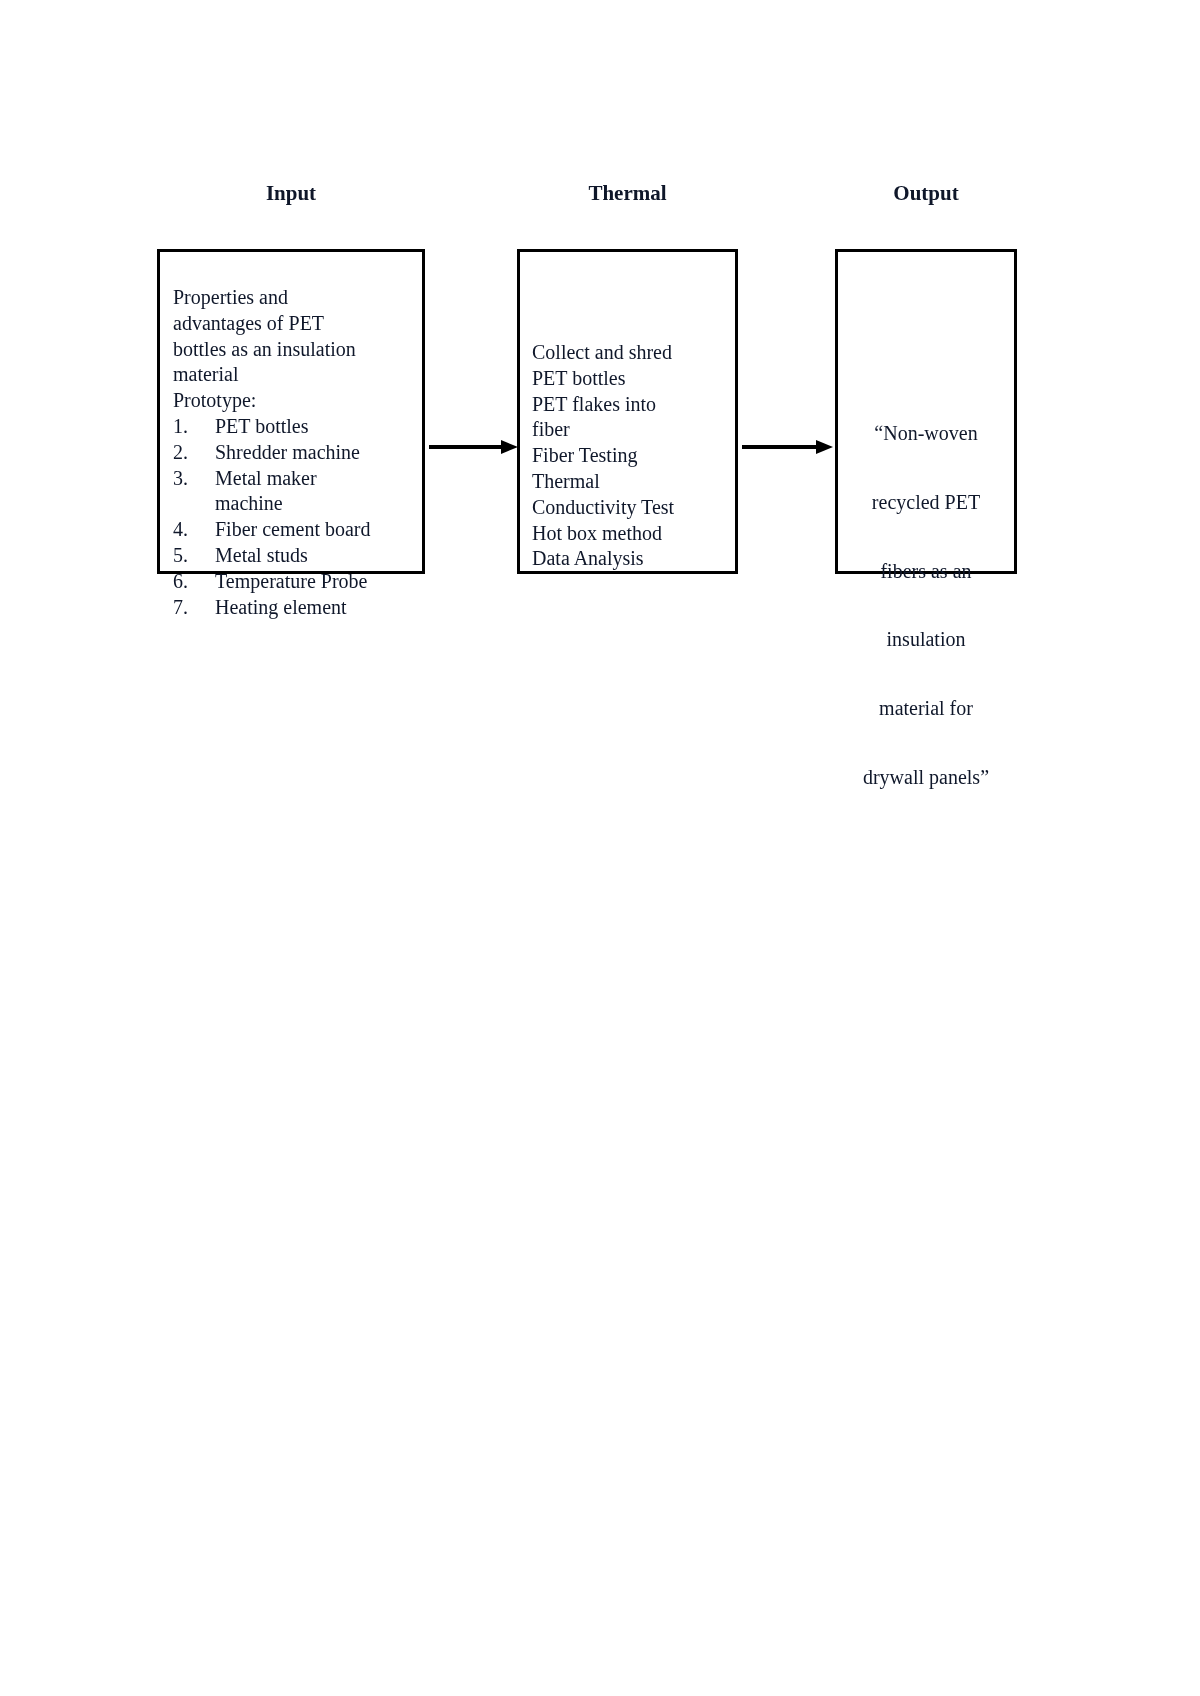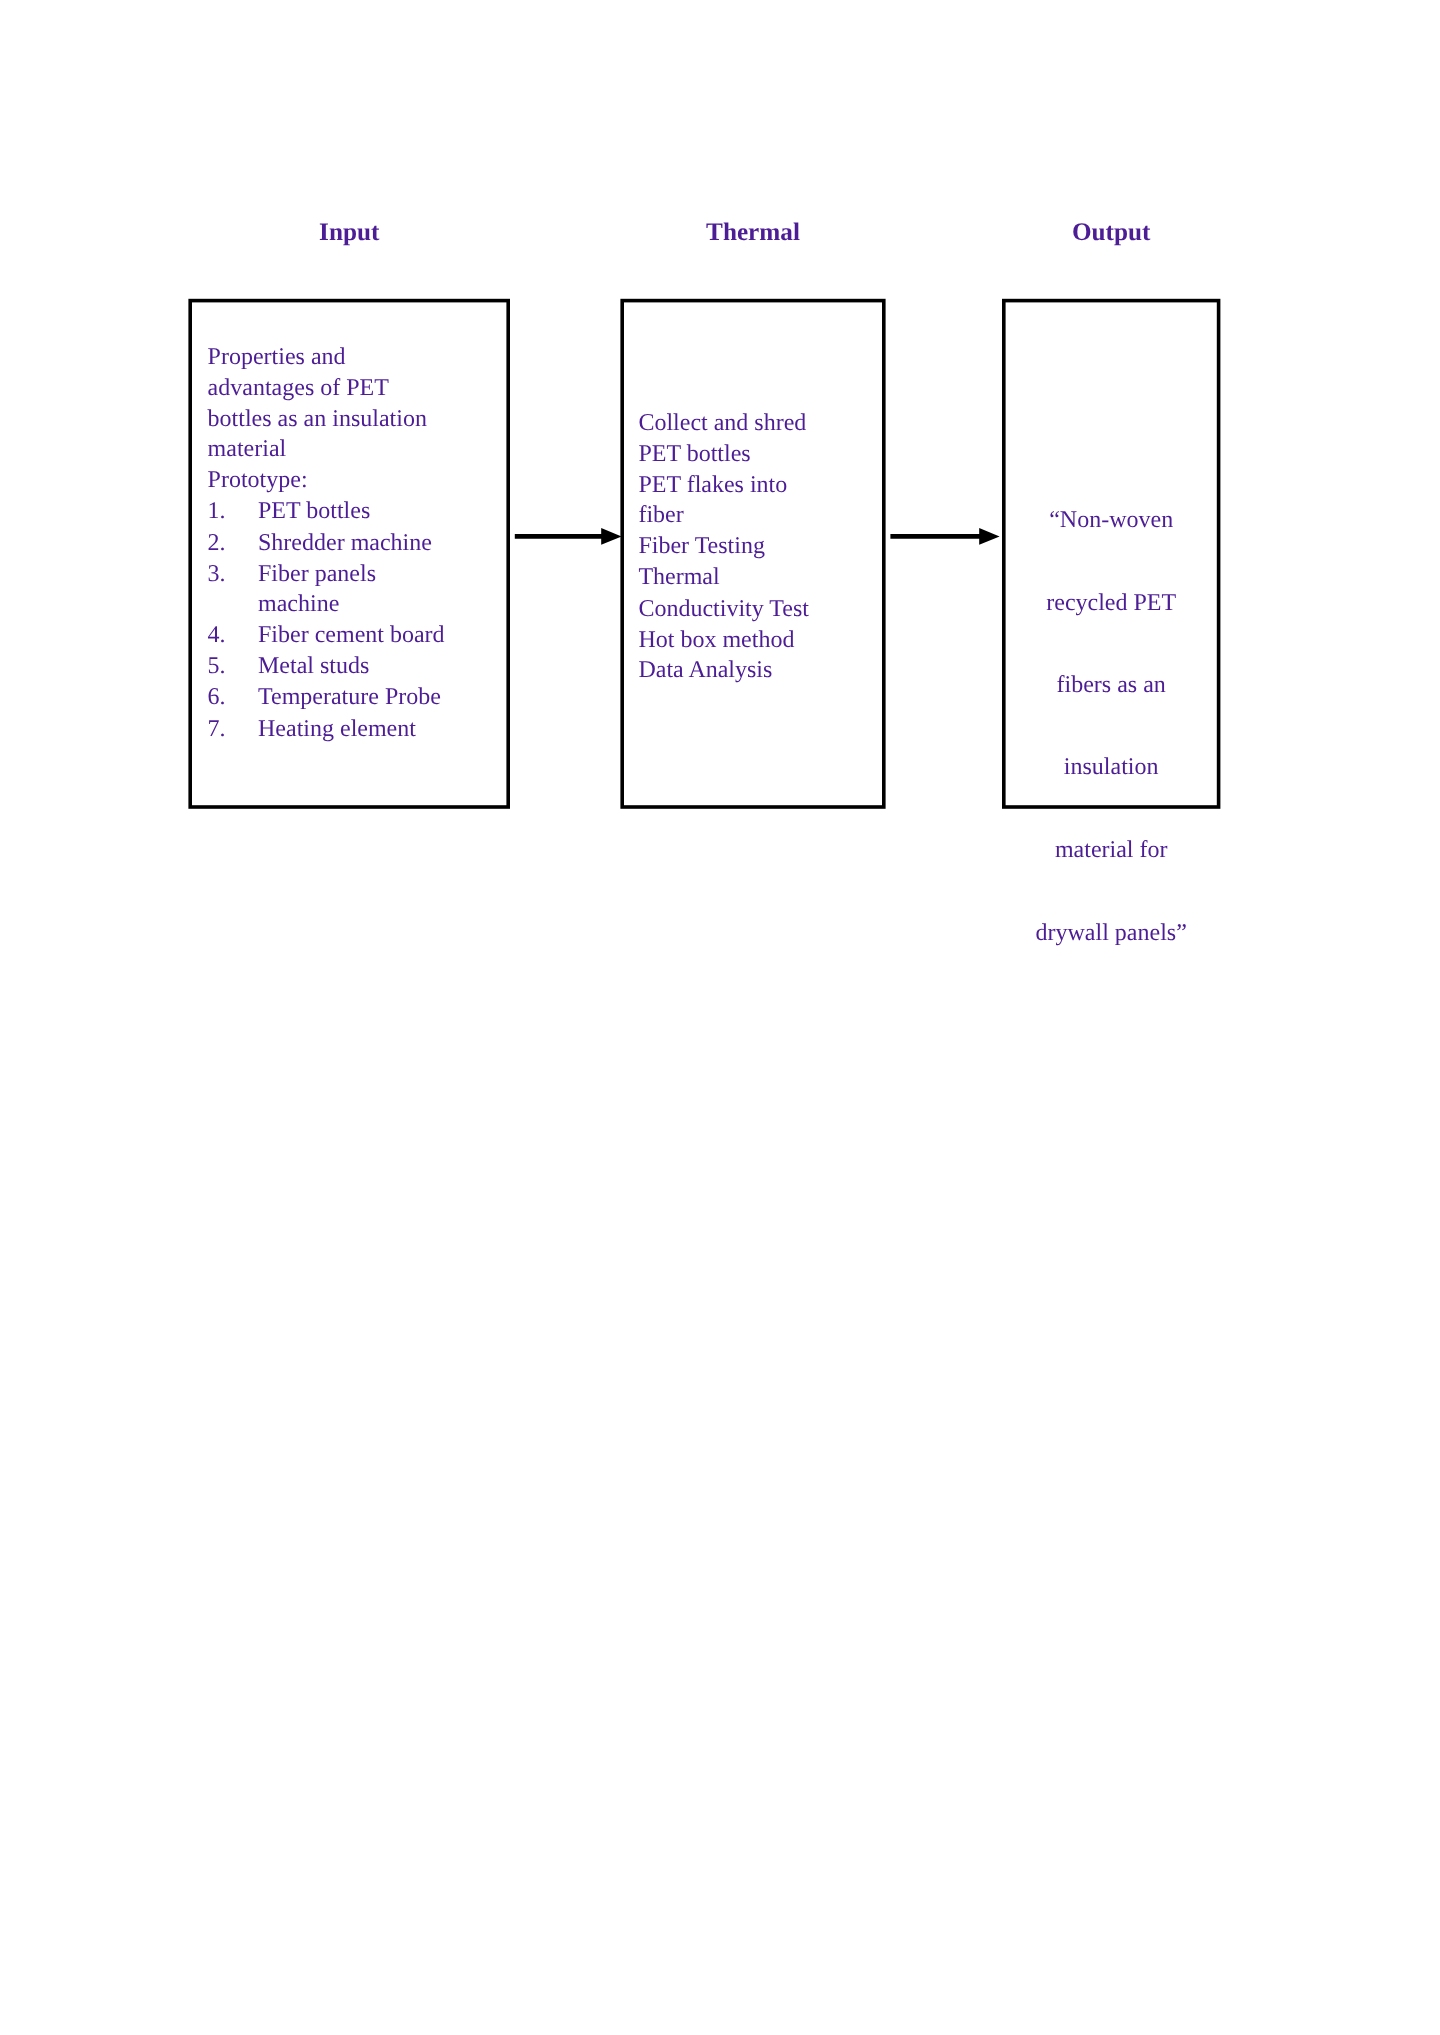--- a/index.html
+++ b/index.html
@@ -6,39 +6,39 @@
     margin: 0;
     padding: 0;
     background: #ffffff;
   }
   .page {
     position: relative;
     width: 1200px;
     height: 1696px;
     background: #ffffff;
     font-family: "Liberation Serif", "DejaVu Serif", serif;
-    color: #4c1d95;
+    color: #0f172a;
     overflow: hidden;
   }
   .col-header {
     position: absolute;
     top: 181px;
     font-size: 21px;
     font-weight: bold;
     text-align: center;
     white-space: nowrap;
   }
   .hdr-input   { left: 157px; width: 268px; }
   .hdr-process { left: 517px; width: 221px; }
   .hdr-output  { left: 835px; width: 182px; }
 
   .box {
     position: absolute;
     top: 249px;
-    height: 425px;
+    height: 325px;
     box-sizing: border-box;
     border: 3px solid #000000;
     background: #ffffff;
     font-size: 20px;
     line-height: 25.8px;
   }
   .box-input   { left: 157px; width: 268px; padding: 33px 4px 0 13px; }
   .box-process { left: 517px; width: 221px; padding: 88px 4px 12px 12px; }
   .box-output  { left: 835px; width: 182px; padding: 126px 4px 0 4px; text-align: center; }
 
@@ -77,21 +77,21 @@
       </div>
       <div class="li">
         <span class="num">2.</span>
         <span class="li-lines">
           <div class="line">Shredder machine</div>
         </span>
       </div>
       <div class="li">
         <span class="num">3.</span>
         <span class="li-lines">
-          <div class="line">Fiber panels</div>
+          <div class="line">Metal maker</div>
           <div class="line">machine</div>
         </span>
       </div>
       <div class="li">
         <span class="num">4.</span>
         <span class="li-lines">
           <div class="line">Fiber cement board</div>
         </span>
       </div>
       <div class="li">

